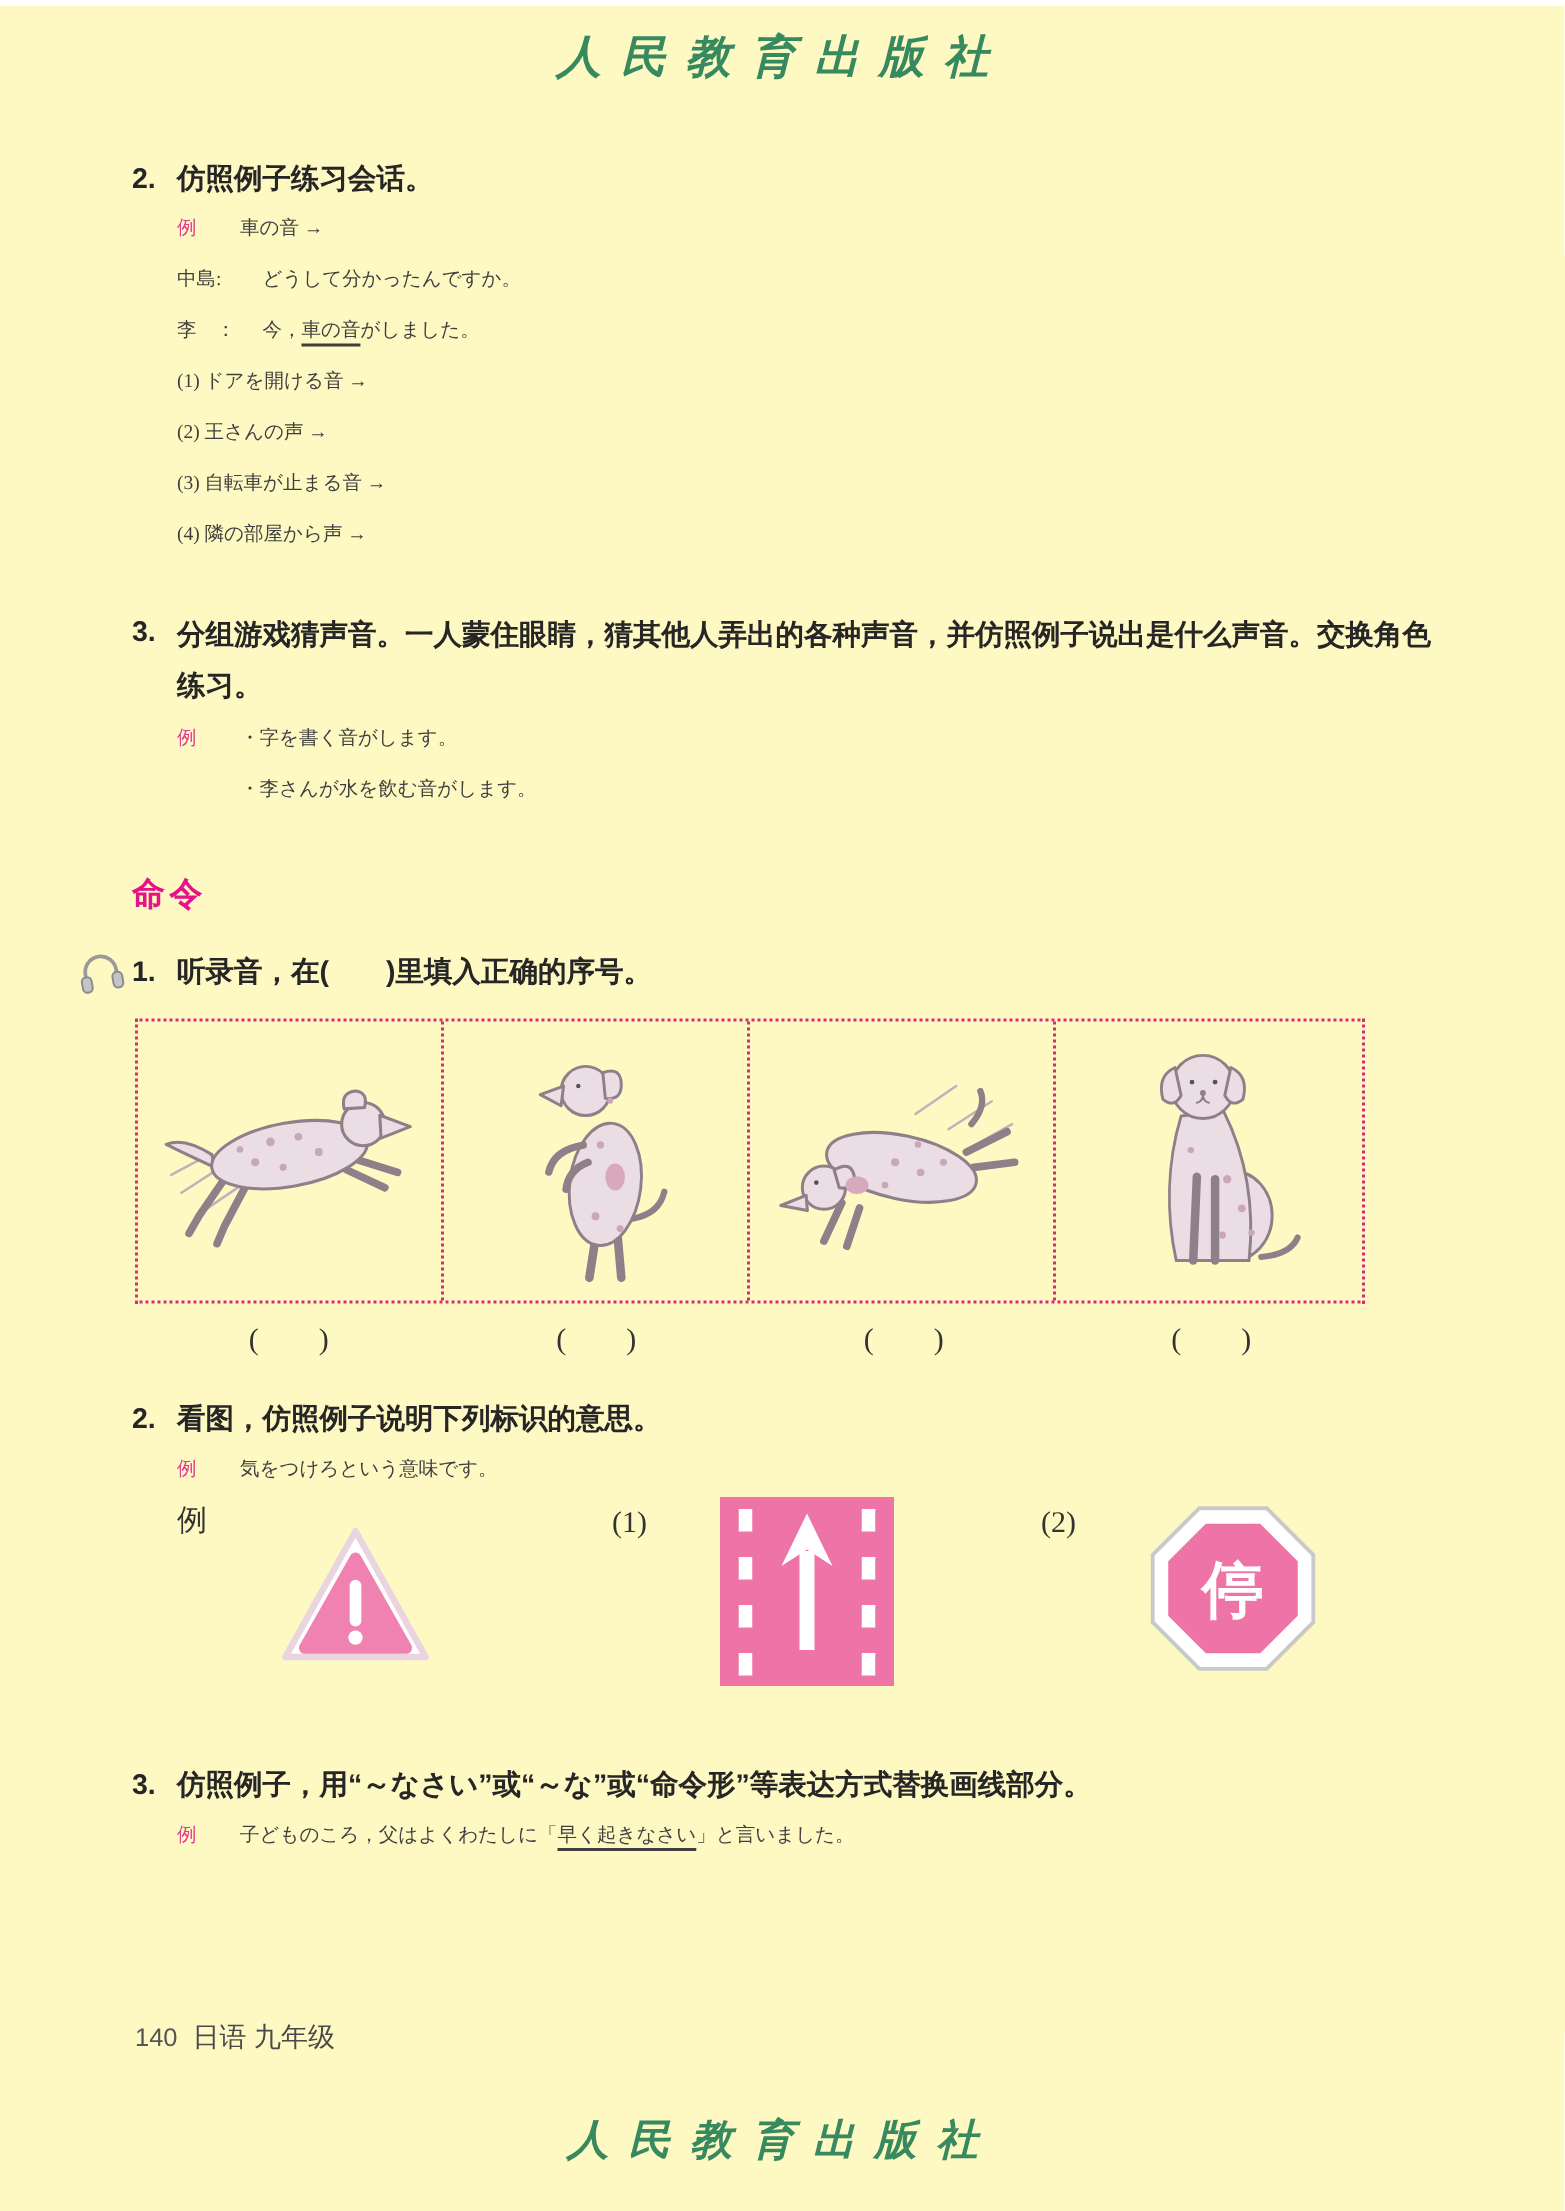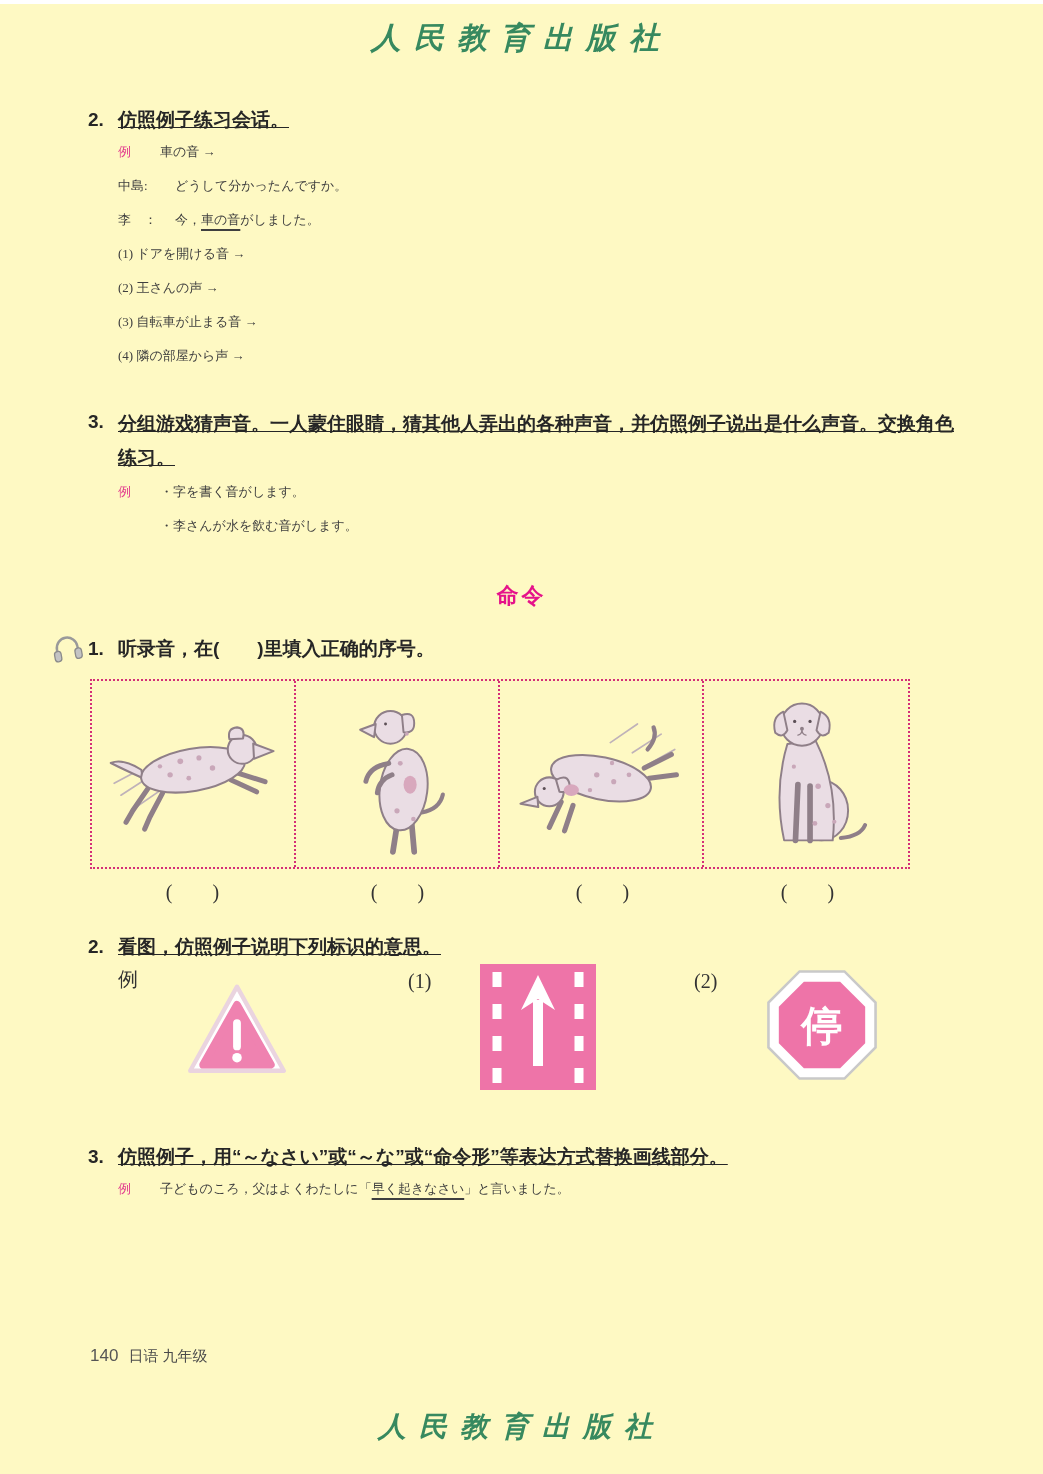--- a/index.html
+++ b/index.html
@@ -14,30 +14,30 @@
     letter-spacing:13px; font-style:italic; font-weight:bold;
     font-family:"DejaVu Serif",serif; white-space:nowrap; }
   .logo-top { padding-top:14px; }
   .logo-bottom { position:absolute; left:0; right:0; top:1404px; font-size:28px; }
   .content { padding:0 88px; }
 
   .ex-head { display:flex; margin-top:30px;
     font-family:"Liberation Sans","DejaVu Sans",sans-serif;
     font-weight:700; font-size:19px; color:#262626; line-height:30px; }
   .ex-head .num { width:30px; flex:0 0 30px; }
-  .ex-head .t  { width:840px;text-decoration:underline; }
+  .ex-head .t  { width:840px; }
   .ex-head-first { margin-top:46px; }
 
   .jline { margin-left:30px; font-size:13px; line-height:34px; color:#3f3f3f; }
   .ex-label { color:#e23a8e; }
   .ex-label-gap { display:inline-block; min-width:42px; }
   .prefix { display:inline-block; min-width:57px; }
   .uline { text-decoration:underline; text-underline-offset:5px; text-decoration-thickness:1.5px; }
 
-  .section-title { text-align:center; margin-top:38px;
+  .section-title { margin-top:38px;
     font-family:Liberation Sans, sans-serif;
     font-weight:700; font-size:22px; color:#e5128a; letter-spacing:3px; }
 
   .audio-row { position:relative; display:flex; margin-top:22px;
     font-family:"Liberation Sans","DejaVu Sans",sans-serif;
     font-weight:700; font-size:19px; color:#262626; line-height:32px; }
   .audio-row .icon { position:absolute; left:-38px; top:-2px; }
   .audio-row .num { width:30px; flex:0 0 30px; }
 
   .dog-box { margin-top:14px; width:820px; height:190px; margin-left:2px;
@@ -48,21 +48,21 @@
   .paren-row { width:820px; margin-left:2px; margin-top:10px;
     display:grid; grid-template-columns:repeat(4,1fr); }
   .paren-row span { text-align:center; font-size:20px; color:#333; }
 
   .signs-row { position:relative; height:138px; margin-top:4px; }
   .signs-row .slabel { position:absolute; font-size:20px; color:#333; }
   .sign { position:absolute; }
 
   .footer { position:absolute; left:90px; top:1342px; color:#555;
     font-family:"Liberation Sans","DejaVu Sans",sans-serif; font-size:17px; }
-  .footer .book { font-size:15px; margin-left:10px; color:#4a4a4a; }
+  .footer .book { font-size:18px; margin-left:10px; color:#4a4a4a; }
 </style>
 </head>
 <body>
 
 <div class="page">
 
   <div class="logo logo-top">人民教育出版社</div>
 
   <div class="content">
 
@@ -213,20 +213,23 @@
       <span>(　　)</span>
       <span>(　　)</span>
       <span>(　　)</span>
       <span>(　　)</span>
     </div>
 
     <div class="ex-head" style="margin-top:26px;">
       <span class="num">2.</span>
       <span class="t">看图，仿照例子说明下列标识的意思。</span>
     </div>
+    <div class="jline">
+      <span class="ex-label ex-label-gap">例</span><span>気をつけろという意味です。</span>
+    </div>
 
     <div class="signs-row">
       <span class="slabel ex-label" style="left:30px; top:0;">例</span>
 
       <span class="sign" style="left:97px; top:14px;">
         <svg width="104" height="100" viewBox="0 0 120 112">
           <path d="M60,6 L114,103 L6,103 Z" fill="#ffffff" stroke="#ead4df" stroke-width="5" stroke-linejoin="round"></path>
           <path d="M60,27 L99,96 L21,96 Z" fill="#ef82b0" stroke="#ef82b0" stroke-width="9" stroke-linejoin="round"></path>
           <path d="M60,48 L60,75" stroke="#ffffff" stroke-width="9" stroke-linecap="round"></path>
           <circle cx="60" cy="88" r="5.5" fill="#ffffff"></circle>

